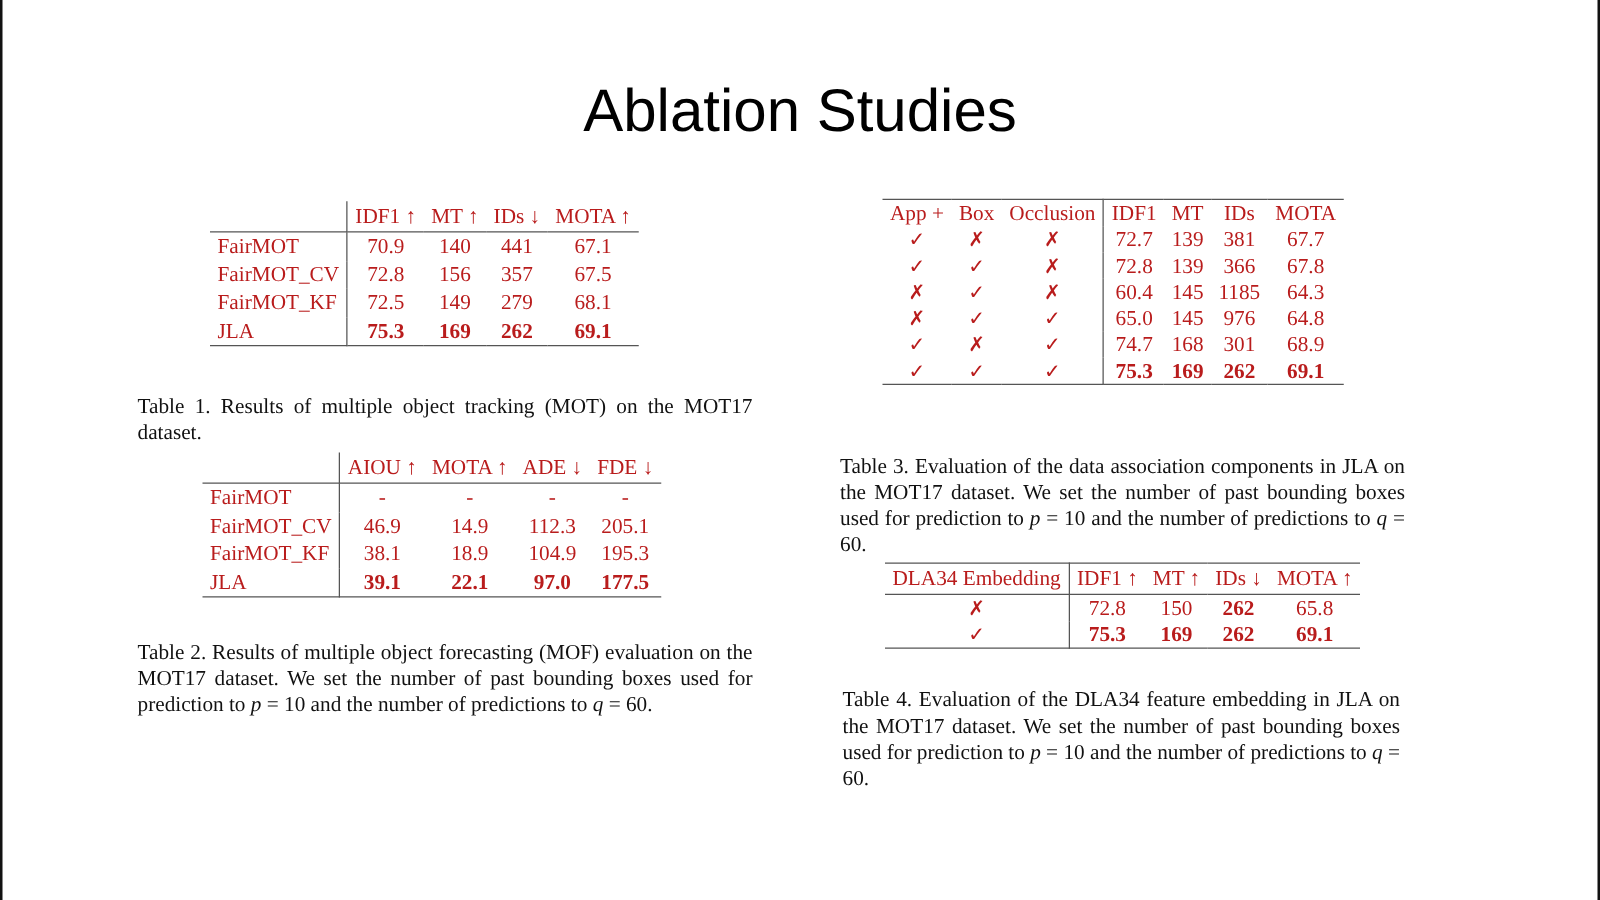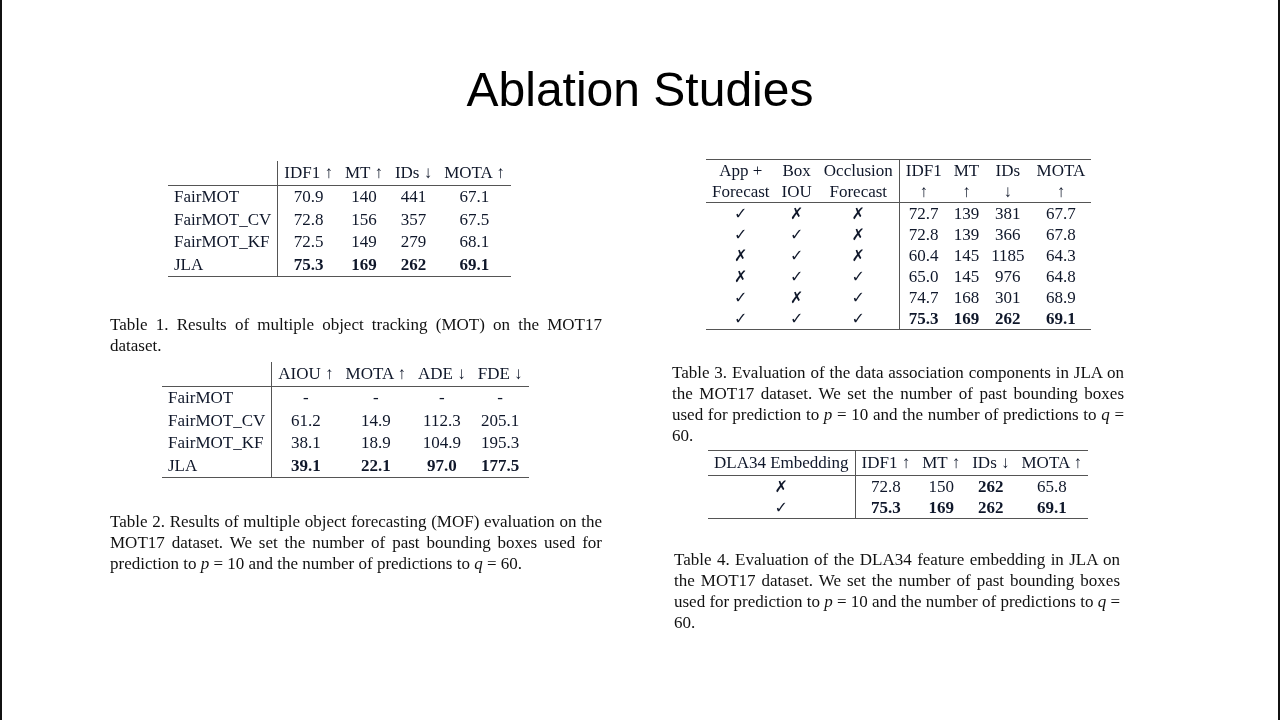--- a/index.html
+++ b/index.html
@@ -3,21 +3,21 @@
   <meta charset="utf-8">
   <style>
     * { margin:0; padding:0; box-sizing:border-box; }
     html, body { width:1280px; height:720px; overflow:hidden; background:#ffffff; }
     body { position:relative; font-family:"Liberation Serif", serif; color:#111; }
     .edge-left { position:absolute; left:0; top:0; width:2px; height:720px; background:#111; }
     .edge-right { position:absolute; right:0; top:0; width:2px; height:720px; background:#111; }
     .title { position:absolute; left:0; width:1280px; top:62px; text-align:center;
       font-family:"Liberation Sans", sans-serif; font-size:48px; color:#000000; letter-spacing:0px; }
 
-    table { border-collapse:collapse; font-family:"Liberation Serif", serif; font-size:17px; color:#0f172a; }
+    table { border-collapse:collapse; font-family:"Liberation Serif", serif; font-size:17px; color:#b91c1c; }
     td, th { font-weight:normal; padding:0 6px; line-height:22.5px; white-space:nowrap; }
     th { text-align:center; }
     td.num { text-align:center; }
     td.lbl { text-align:left; padding-left:6px; }
     .bold { font-weight:bold; }
     .vsep { border-right:1px solid #555;text-align:center; }
     tr.head-row th { border-bottom:1px solid #555; }
     tr.top-rule td, tr.top-rule th { border-top:1px solid #555; }
     tbody tr:last-child td { border-bottom:1.5px solid #555; }
 
@@ -105,21 +105,21 @@
   <tbody>
     <tr>
       <td class="lbl vsep">FairMOT</td>
       <td class="num">-</td>
       <td class="num">-</td>
       <td class="num">-</td>
       <td class="num">-</td>
     </tr>
     <tr>
       <td class="lbl vsep">FairMOT_CV</td>
-      <td class="num">61.2</td>
+      <td class="num">46.9</td>
       <td class="num">14.9</td>
       <td class="num">112.3</td>
       <td class="num">205.1</td>
     </tr>
     <tr>
       <td class="lbl vsep">FairMOT_KF</td>
       <td class="num">38.1</td>
       <td class="num">18.9</td>
       <td class="num">104.9</td>
       <td class="num">195.3</td>
@@ -140,29 +140,20 @@
   <thead>
     <tr class="top-rule">
       <th>App +</th>
       <th>Box</th>
       <th class="vsep">Occlusion</th>
       <th>IDF1</th>
       <th>MT</th>
       <th>IDs</th>
       <th>MOTA</th>
     </tr>
-    <tr class="head-row">
-      <th>Forecast</th>
-      <th>IOU</th>
-      <th class="vsep">Forecast</th>
-      <th>↑</th>
-      <th>↑</th>
-      <th>↓</th>
-      <th>↑</th>
-    </tr>
   </thead>
   <tbody>
     <tr>
       <td class="num mark">✓</td>
       <td class="num mark">✗</td>
       <td class="num mark vsep">✗</td>
       <td class="num">72.7</td>
       <td class="num">139</td>
       <td class="num">381</td>
       <td class="num">67.7</td>

